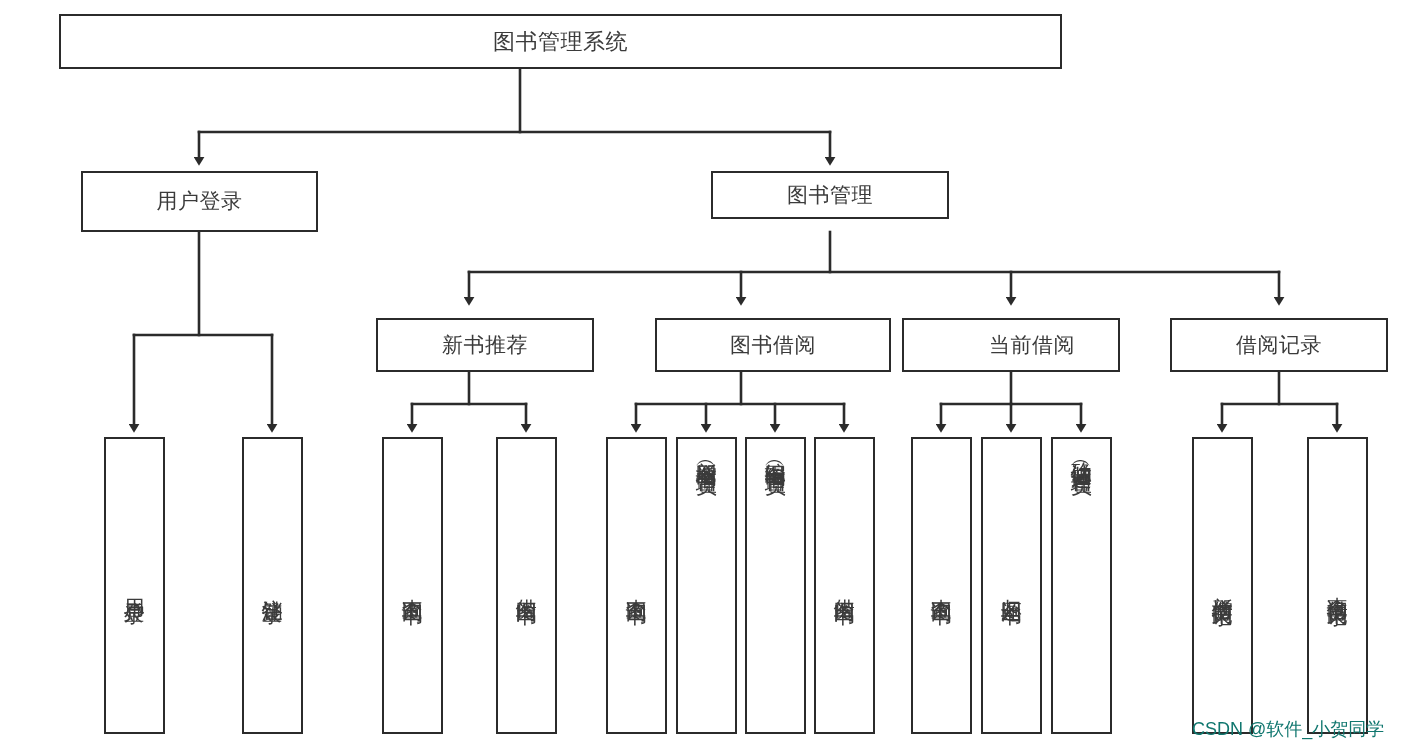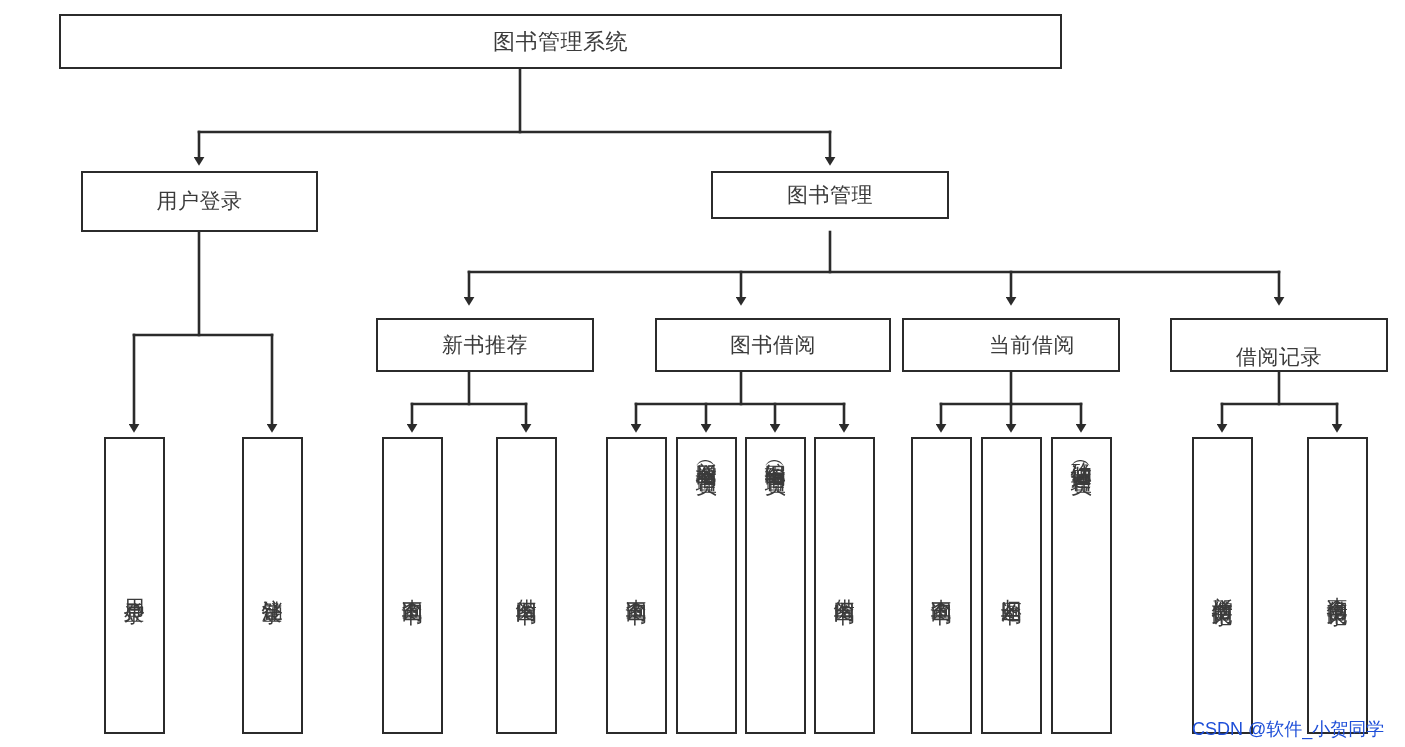--- a/index.html
+++ b/index.html
@@ -59,21 +59,21 @@
     line-height: 1.12;
     letter-spacing: 2px;
     white-space: nowrap;
   }
   .node.vert.center-text {
     align-items: center;
     padding-top: 0;
   }
   .watermark {
     position: absolute;
-    color: #1d4ed8;
+    color: #0f766e;
     font-size: 18px;
     font-family: "Liberation Sans", sans-serif;
     white-space: nowrap;
     user-select: none;
   }
 </style>
 </head>
 <body>
 
 <div id="canvas">
@@ -141,21 +141,21 @@
 
   <div class="node horiz" style="left:376px; top:318px; width:218px; height:54px;">
     <span class="label">新书推荐</span>
   </div>
   <div class="node horiz" style="left:655px; top:318px; width:236px; height:54px;">
     <span class="label">图书借阅</span>
   </div>
   <div class="node horiz" style="left:902px; top:318px; width:218px; height:54px;padding-left:42px;">
     <span class="label">当前借阅</span>
   </div>
-  <div class="node horiz" style="left:1170px; top:318px; width:218px; height:54px;align-items:flex-end;">
+  <div class="node horiz" style="left:1170px; top:318px; width:218px; height:54px;">
     <span class="label">借阅记录</span>
   </div>
 
   <div class="node vert center-text" style="left:104px; top:437px; width:61px; height:297px;">
     <span class="label">用户登录</span>
   </div>
   <div class="node vert center-text" style="left:242px; top:437px; width:61px; height:297px;">
     <span class="label">注销登录</span>
   </div>
 

